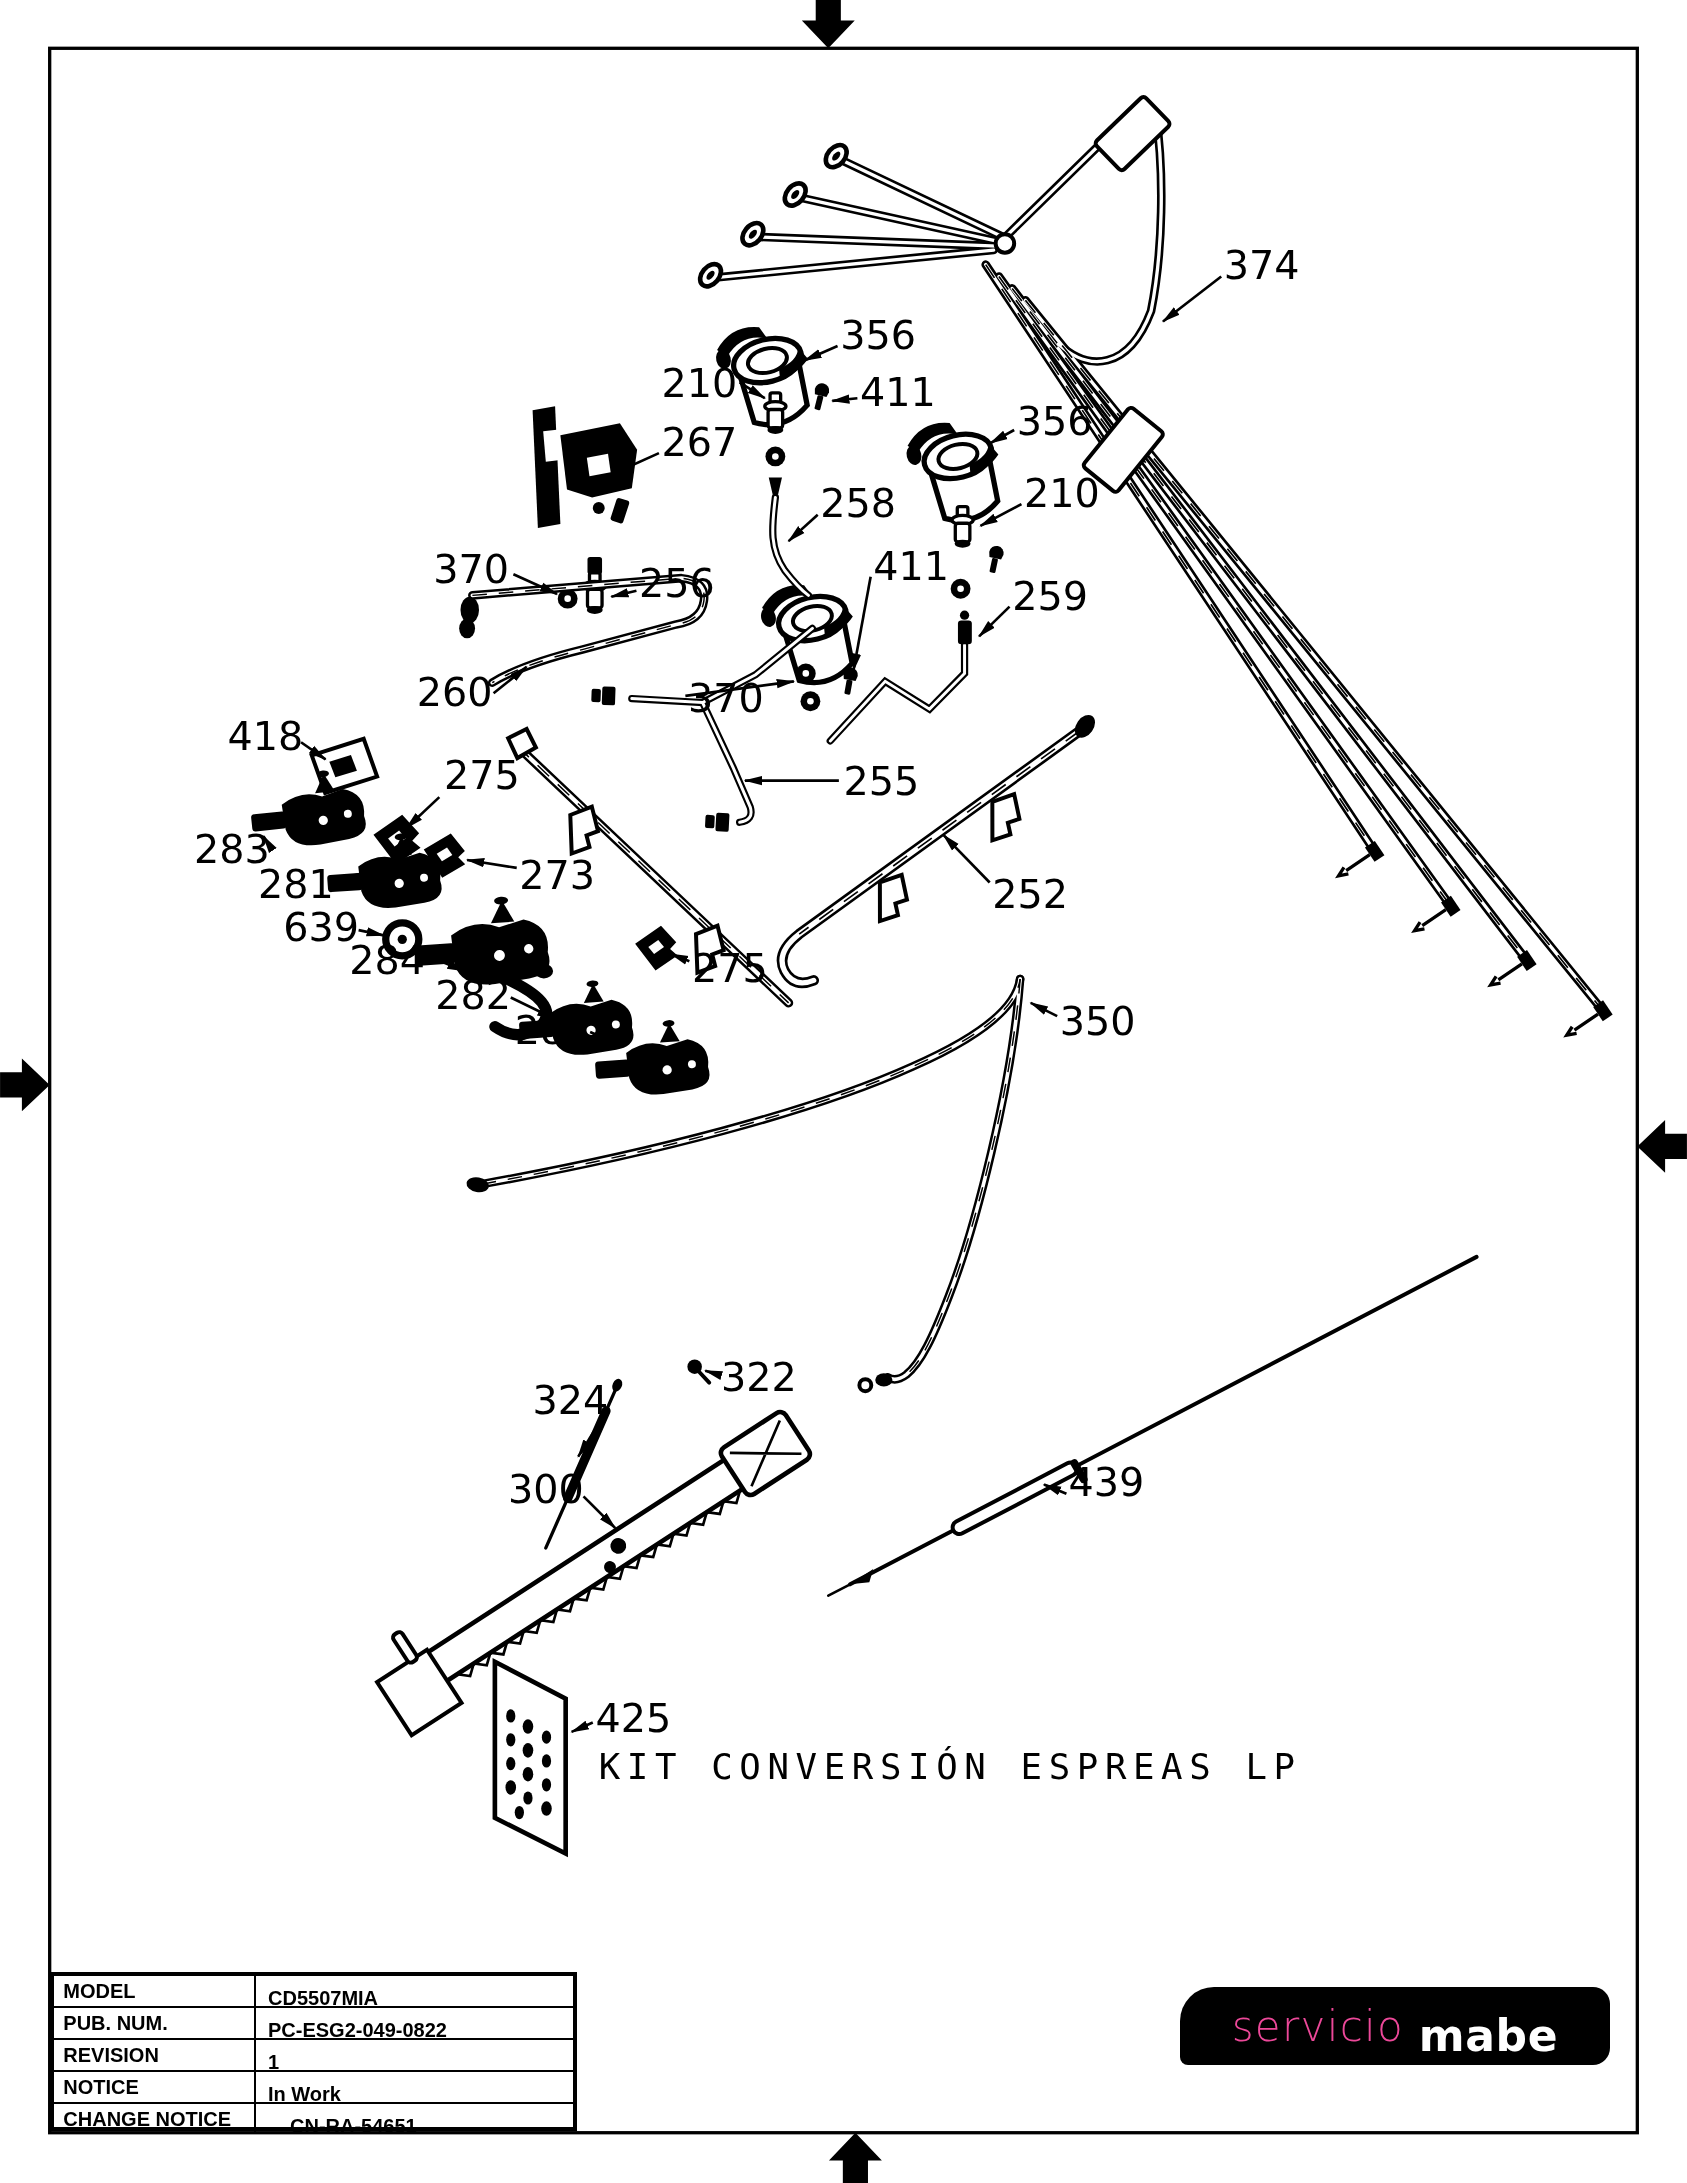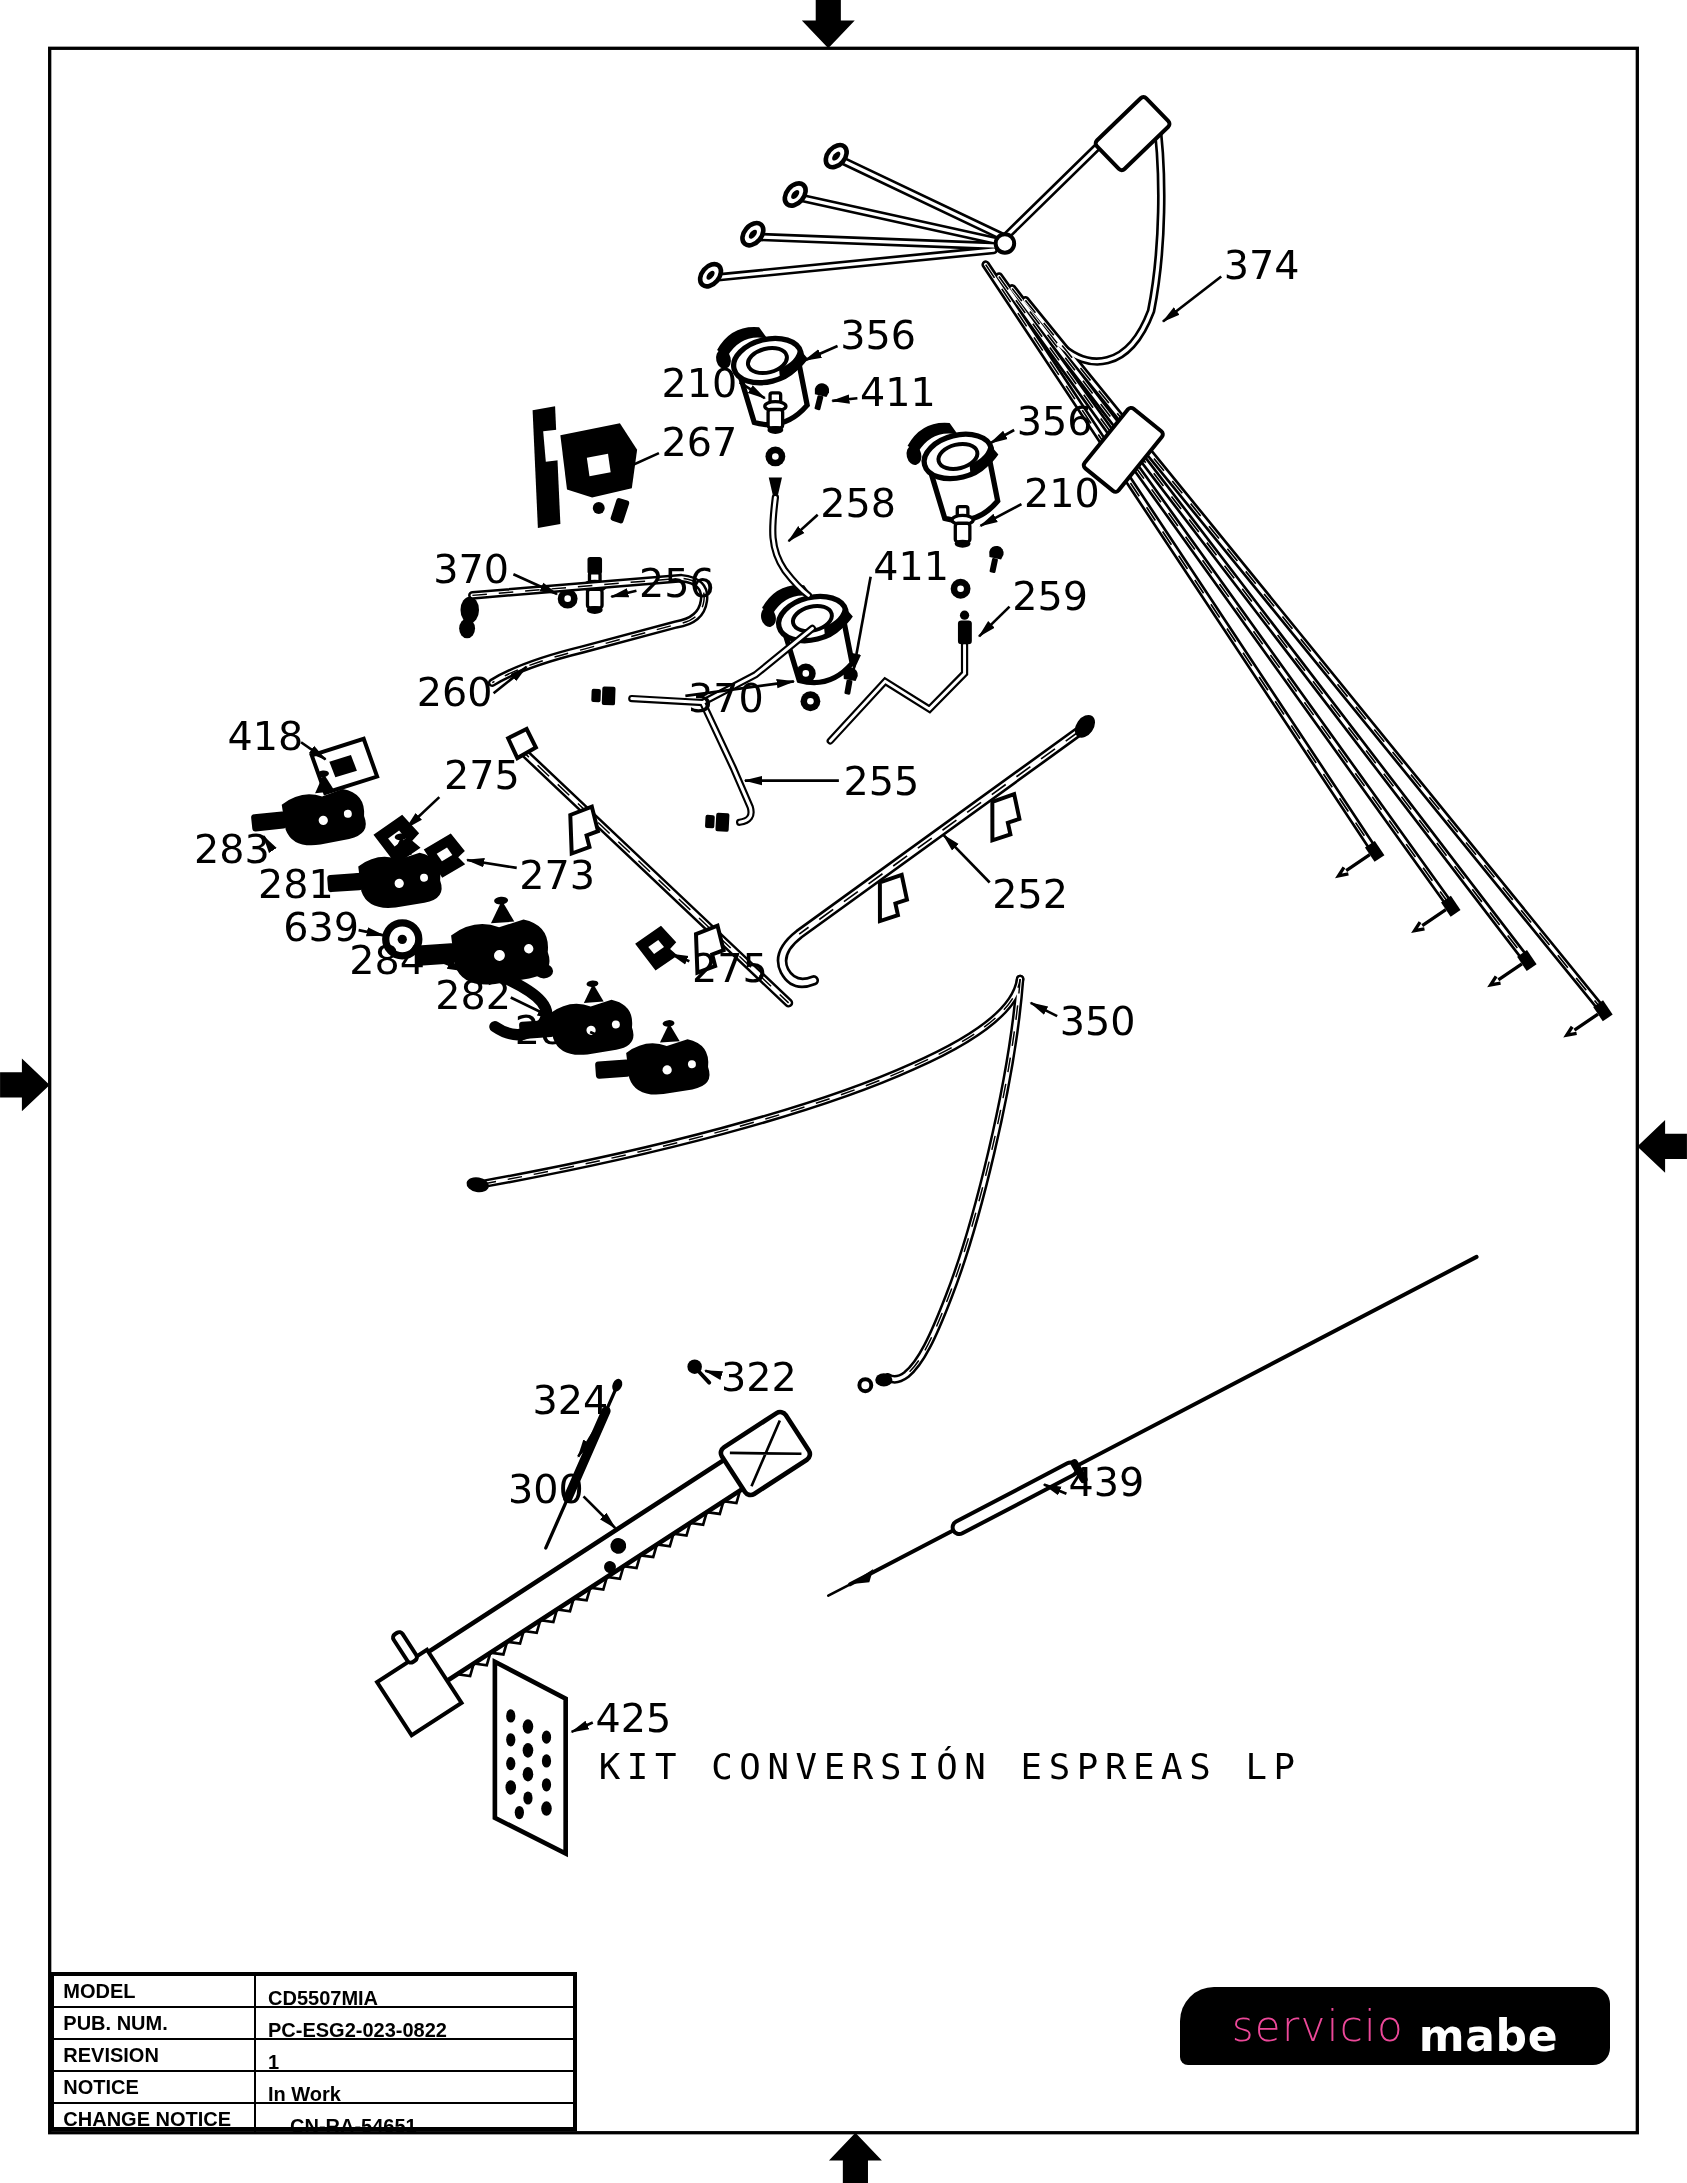--- a/index.html
+++ b/index.html
@@ -383,21 +383,21 @@
   <text class="kit" x="905" y="2690">KIT CONVERSIÓN ESPREAS LP</text>
 </svg>
 
 <div id="titleblock">
   <div class="tb-row">
     <div class="tb-label">MODEL</div>
     <div class="tb-value">CD5507MIA</div>
   </div>
   <div class="tb-row">
     <div class="tb-label">PUB. NUM.</div>
-    <div class="tb-value">PC-ESG2-023-0822</div>
+    <div class="tb-value">PC-ESG2-049-0822</div>
   </div>
   <div class="tb-row">
     <div class="tb-label">REVISION</div>
     <div class="tb-value">1</div>
   </div>
   <div class="tb-row">
     <div class="tb-label">NOTICE</div>
     <div class="tb-value">In Work</div>
   </div>
   <div class="tb-row">

